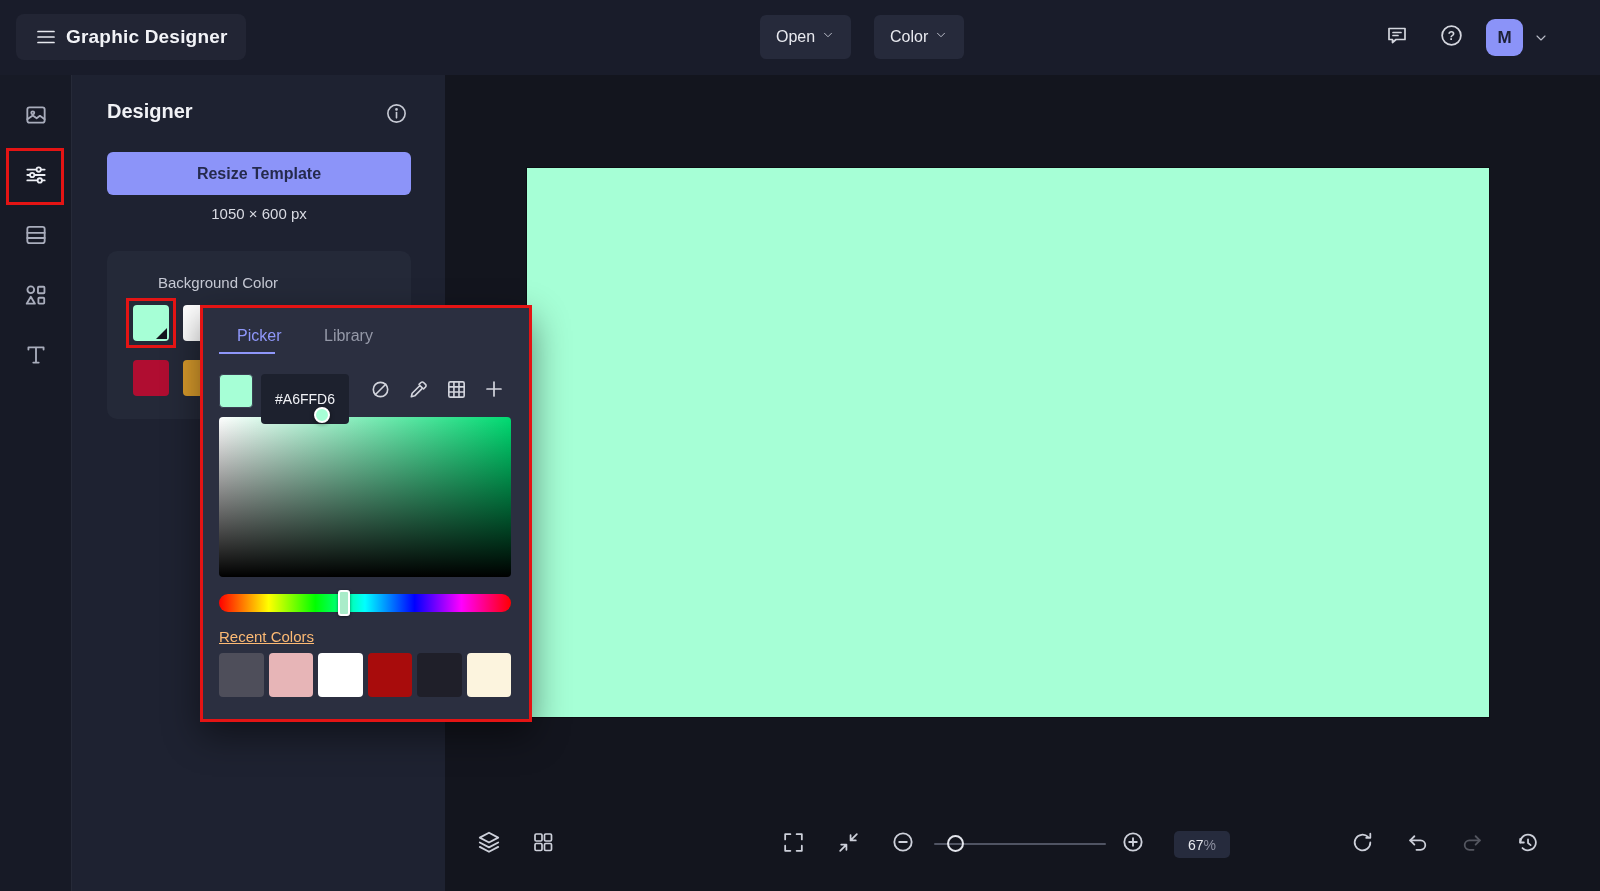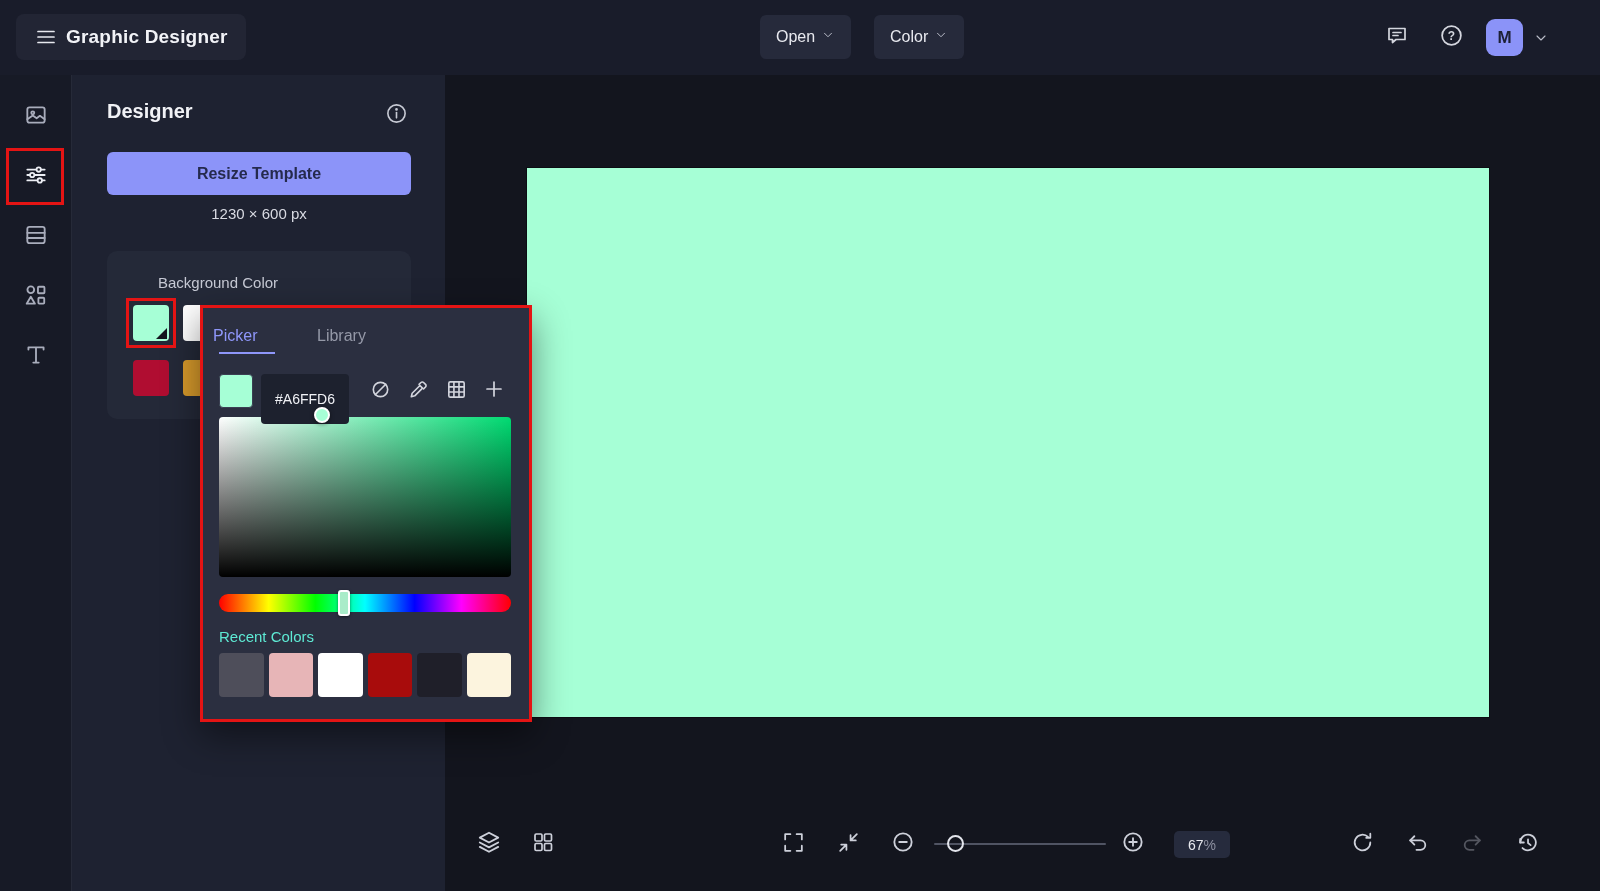--- a/index.html
+++ b/index.html
@@ -56,21 +56,21 @@
   .sat-area { left:219px; top:417px; width:292px; height:160px; border-radius:4px; cursor:crosshair;
               background:
                 linear-gradient(to top, #000, rgba(0,0,0,0)),
                 linear-gradient(to right, #ffffff, #00db72); }
   .sat-handle { left:314px; top:407px; width:16px; height:16px; border:2px solid #fff; border-radius:50%;
                 box-shadow:0 1px 4px rgba(0,0,0,.5); z-index:7; cursor:pointer; }
   .hue-bar { left:219px; top:594px; width:292px; height:18px; border-radius:9px; cursor:pointer;
              background:linear-gradient(to right,#f00 0%,#ff0 17%,#0f0 33%,#0ff 50%,#00f 67%,#f0f 83%,#f00 100%); }
   .hue-handle { left:338px; top:590px; width:12px; height:26px; border:2px solid #fff; border-radius:3px;
                 background:#a9ecc9; box-shadow:0 1px 3px rgba(0,0,0,.5); z-index:7; cursor:pointer; }
-  .recent-label { left:219px; top:628px; color:#5eead4; font-size:15px; }
+  .recent-label { left:219px; top:628px; color:#fdba74; font-size:15px;text-decoration:underline; }
   .recent-row { left:219px; top:653px; width:292px; height:44px; display:flex; gap:5px; }
   .recent-row .rswatch { flex:1; border-radius:4px; cursor:pointer; }
 
   
   .canvas-area { left:445px; top:75px; width:1155px; height:816px; background:#13151e; }
   .design-rect { left:527px; top:168px; width:962px; height:549px; box-shadow:0 0 0 1px rgba(0,0,0,.35); cursor:pointer; }
 
   
   .bbtn { width:32px; height:32px; top:828px; display:flex; align-items:center; justify-content:center;
           color:#cdd0da; cursor:pointer; border-radius:6px; }
@@ -196,35 +196,35 @@
   <div class="abs panel"></div>
   <div class="abs panel-title">Designer</div>
   <div class="abs info-btn">
     <svg class="ic" width="23" height="23" viewBox="0 0 24 24">
       <circle cx="12" cy="12" r="9"></circle>
         <path d="M12 11v5.5"></path>
         <circle cx="12" cy="7.8" r="0.6" fill="currentColor"></circle>
     </svg>
   </div>
   <div class="abs resize-btn">Resize Template</div>
-  <div class="abs dims">1230 × 600 px</div>
+  <div class="abs dims">1050 × 600 px</div>
 
   <div class="abs bg-card"></div>
   <div class="abs bg-label">Background Color</div>
 
   <div class="abs swatch" style="left: 133px; top: 305px; background: rgb(166, 255, 214);">
     <span class="corner"></span>
   </div>
   <div class="abs swatch" style="left: 183px; top: 305px; background: rgb(255, 255, 255);"></div>
   <div class="abs swatch" style="left: 133px; top: 360px; background: rgb(176, 13, 49);"></div>
   <div class="abs swatch" style="left: 183px; top: 360px; background: rgb(215, 154, 43);"></div>
 
   <div class="abs popup"></div>
-  <span class="abs tab active" style="left:213px;top:327px;z-index:7;">Picker</span>
-  <span class="abs tab idle" style="left:317px;top:327px;z-index:7;">Library</span>
+  <span class="abs tab active" style="left:237px;top:327px;z-index:7;">Picker</span>
+  <span class="abs tab idle" style="left:324px;top:327px;z-index:7;">Library</span>
   <div class="abs tab-underline"></div>
 
   <div class="abs hex-swatch" style="z-index: 7; background: rgb(166, 255, 214);"></div>
   <input class="abs hex-input" style="z-index: 7;" value="#A6FFD6">
   <div class="abs pk-icbtn" style="left:366px;z-index:7;">
     <span>
       <svg class="ic" width="23" height="23" viewBox="0 0 24 24">
           <circle cx="12" cy="12" r="7.5"></circle>
           <path d="M6.5 17.5l11-11"></path>
         </svg>

